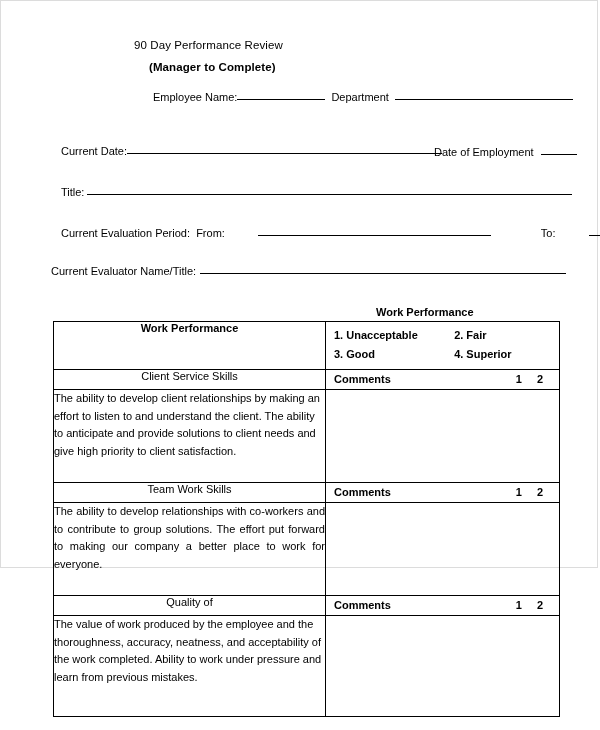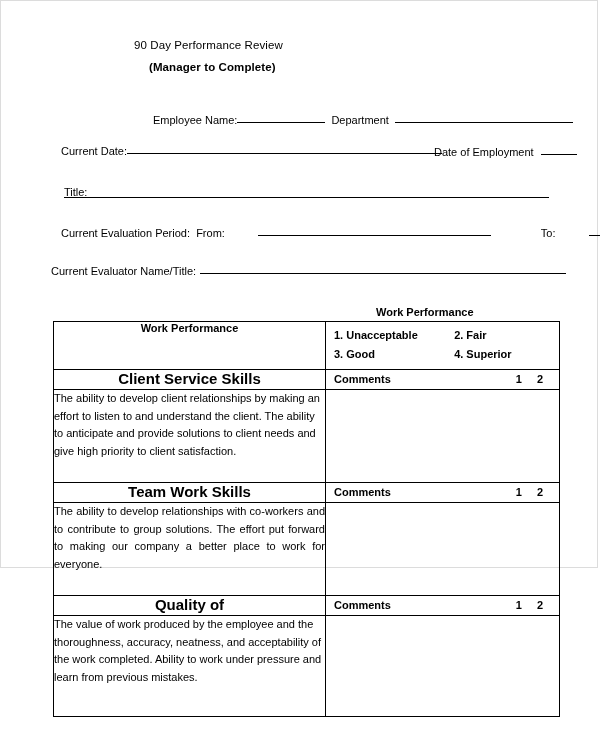--- a/index.html
+++ b/index.html
@@ -57,24 +57,24 @@
   }
   .rule {
     display: inline-block;
     border-bottom: 1px solid #000000;
     height: 0;
     vertical-align: baseline;
     position: relative;
     top: -1px;
   }
 
-  .f-employee   { left: 152px; top: 113px; }
+  .f-employee   { left: 152px; top: 90px; }
   .f-curdate    { left: 60px;  top: 144px; }
   .f-dateemp    { left: 433px; top: 145px; }
-  .f-title      { left: 60px;  top: 185px; flex-direction: column; }
+  .f-title      { left: 60px;  top: 185px; }
   .f-period     { left: 60px;  top: 226px; gap: 28px; }
   .f-evalname   { left: 50px;  top: 264px; }
 
   
   .table-caption {
     position: absolute;
     left: 375px;
     top: 305px;
     font-size: 11px;
     font-weight: bold;
@@ -114,22 +114,22 @@
   }
   .scale-row {
     display: flex;
   }
   .scale-a { width: 124px; }
   .scale-b { width: 100px; }
 
   
   .sect-title {
     text-align: center;
-    font-size: 15px;
-    font-weight: bold;
+    font-size: 11px;
+    font-weight: normal;
     padding: 3px 0 4px 0;
   }
   .comments-head {
     font-size: 11px;
     font-weight: bold;
     padding: 3px 8px 4px 8px;
     display: flex;
     justify-content: space-between;
   }
   .comments-head .nums {

